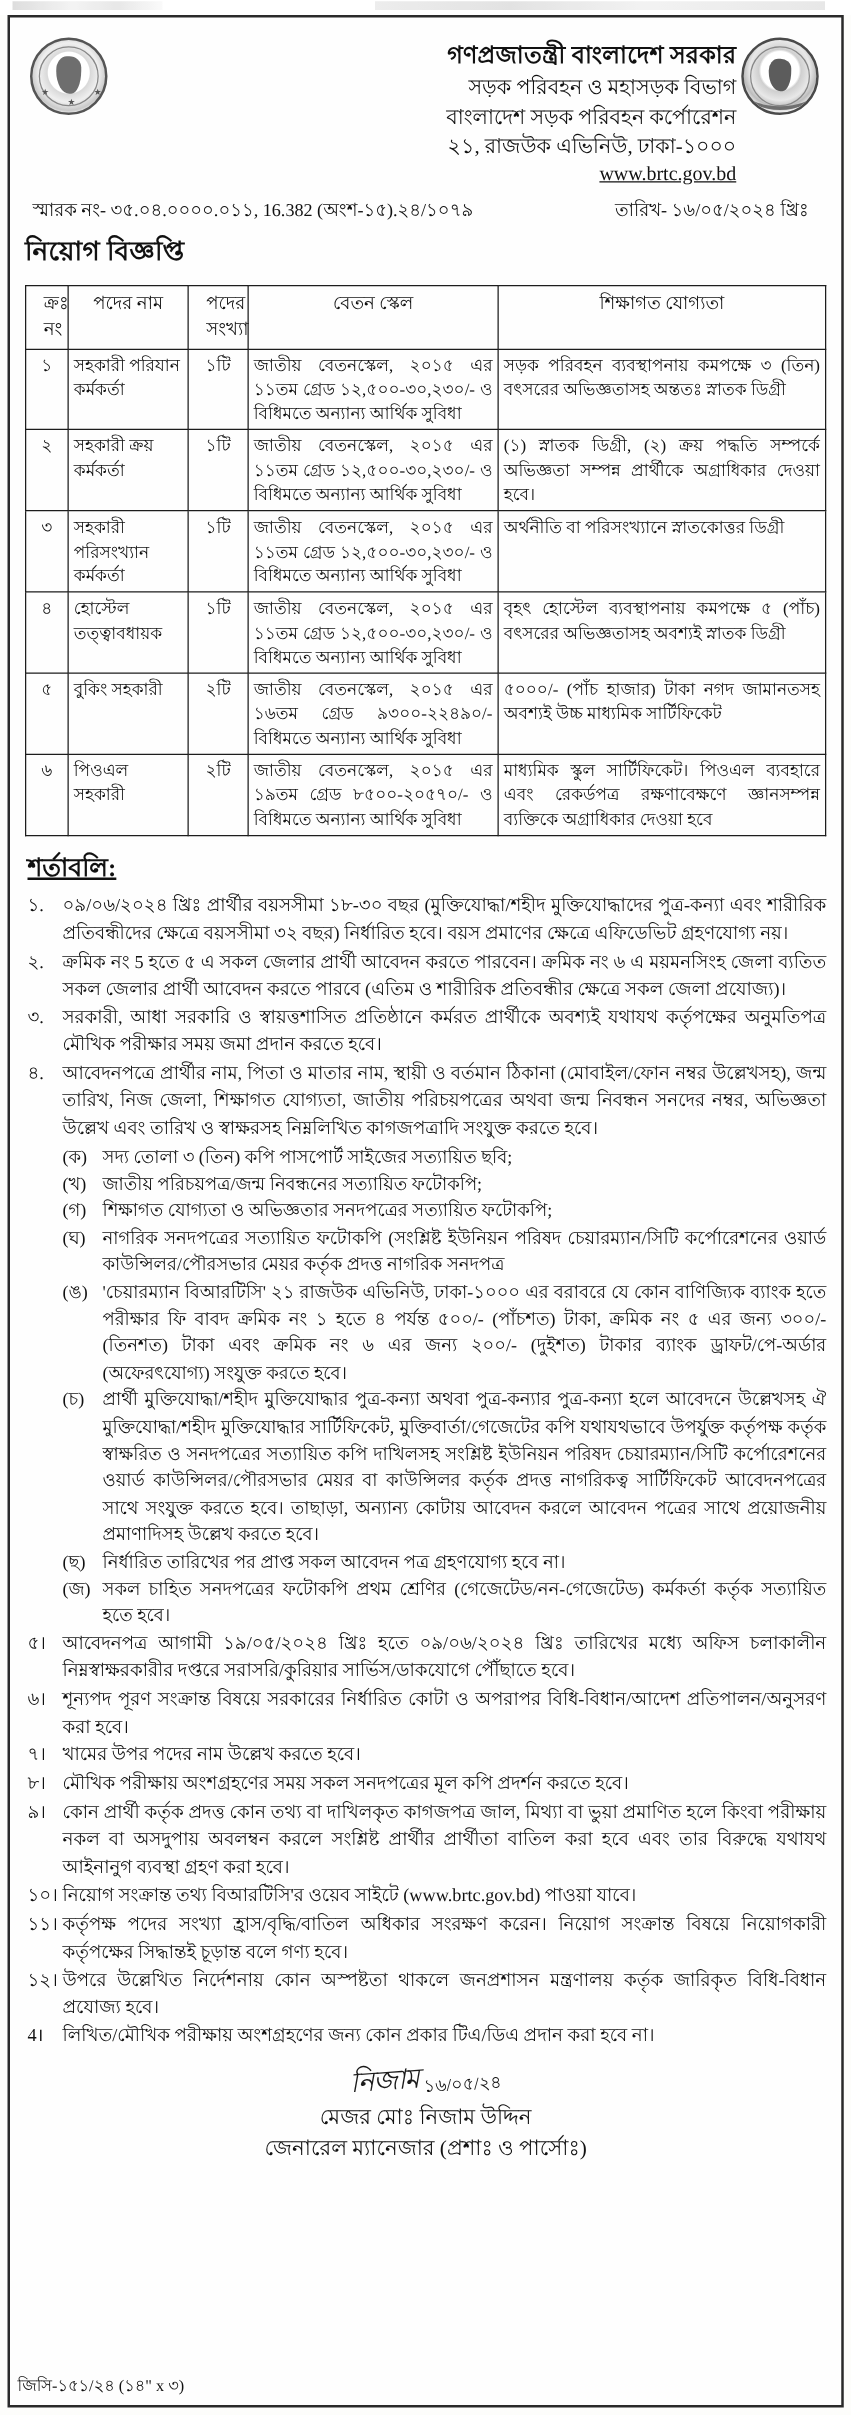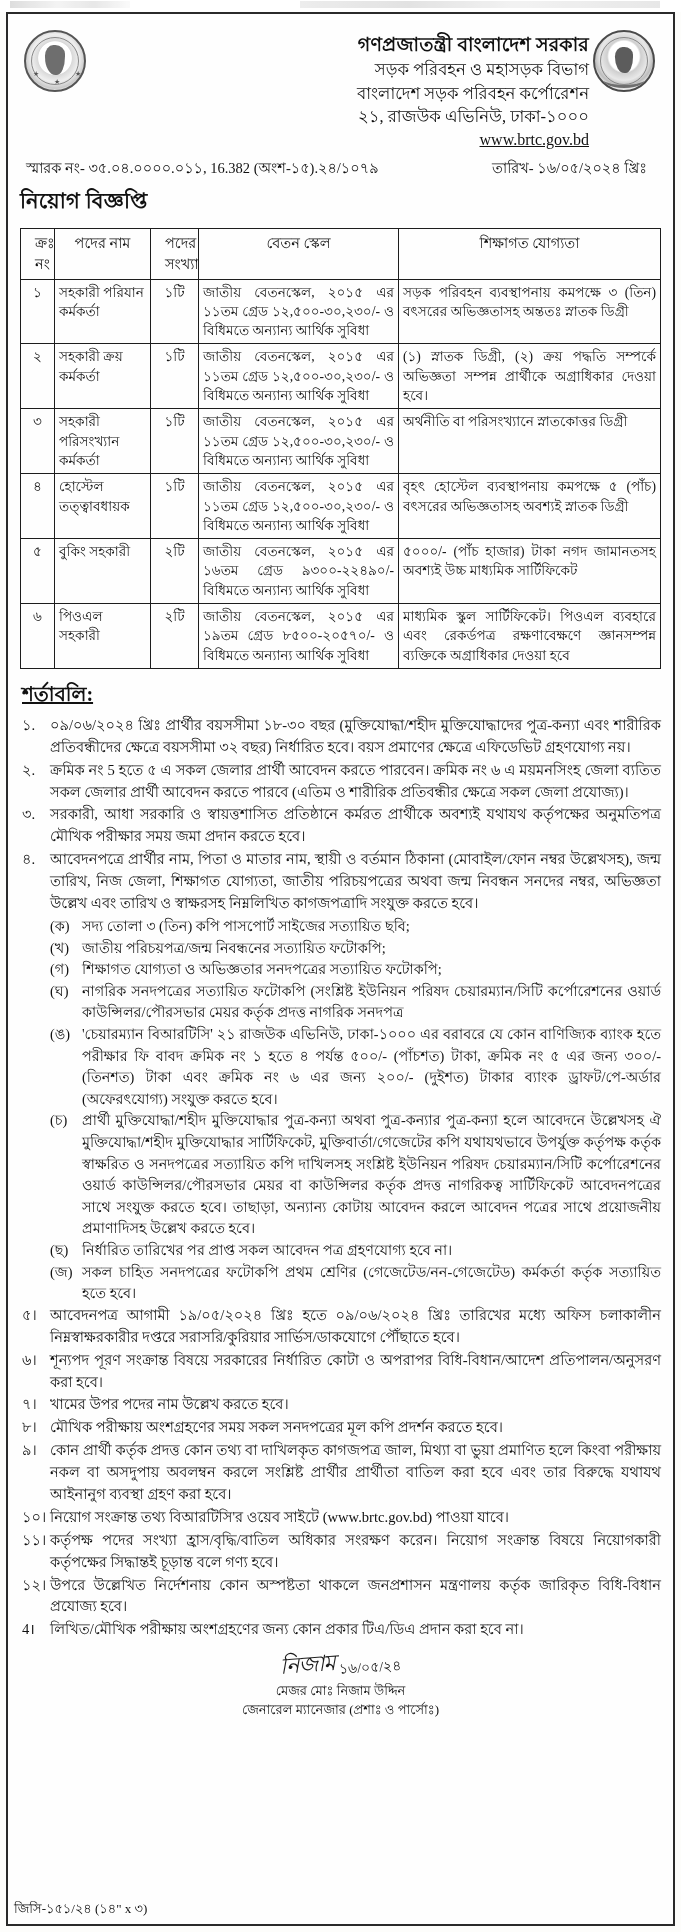--- a/index.html
+++ b/index.html
@@ -233,21 +233,21 @@
     display: inline-block;
     margin-bottom: -2px;
   }
   .sig-date {
     font-size: 14px;
     display: inline-block;
     transform: rotate(-3deg);
     margin-bottom: 2px;
   }
   .sig-name, .sig-title, .sig-org {
-    font-size: 13px;
+    font-size: 17px;
     line-height: 1.45;
   }
   .footer-code {
     position: absolute;
     left: 6px;
     bottom: 4px;
     font-size: 13px;
   }
 </style>
 </head>

